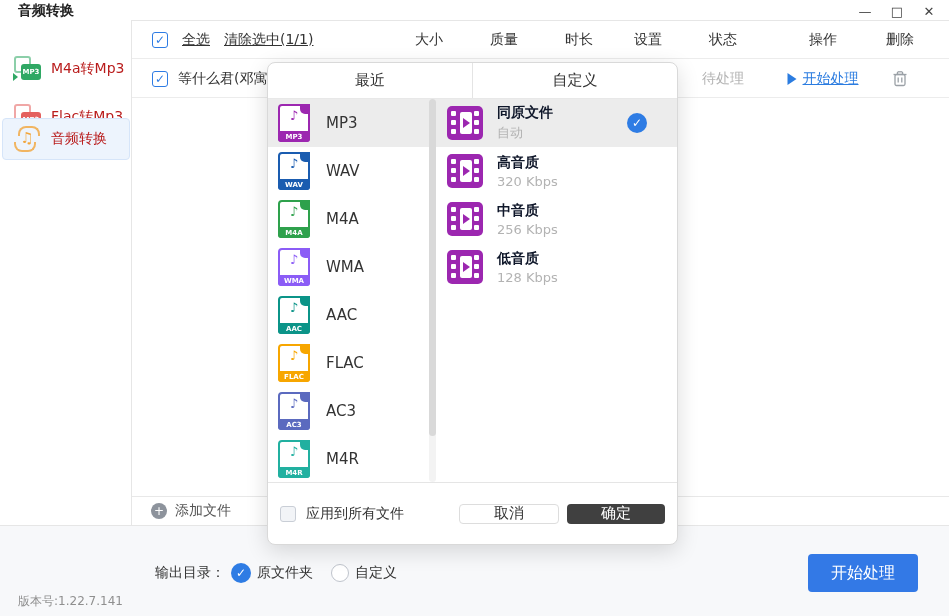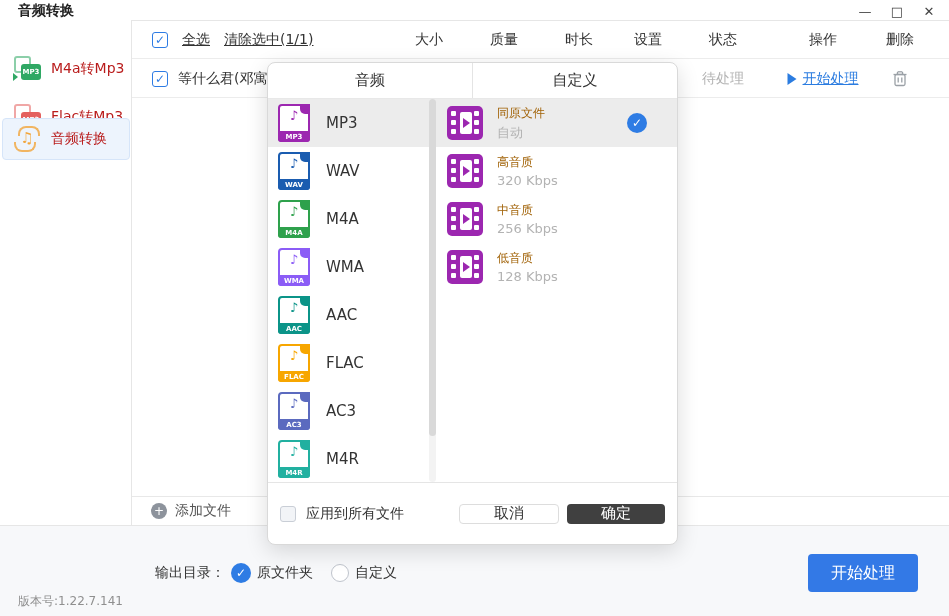--- a/index.html
+++ b/index.html
@@ -82,21 +82,21 @@
                      border-bottom-left-radius:5px; }
   .file-icon .note { position:absolute; left:0; right:0; top:2px; text-align:center; font-size:13px; color:var(--c); }
   .file-icon .ext { position:absolute; left:-2px; right:-2px; bottom:-2px; background:var(--c); color:#fff;
                     font-size:7px; font-weight:bold; text-align:center; padding:2px 0 1px;
                     border-radius:0 0 3px 3px; letter-spacing:0; }
   .fmt-scroll { position:absolute; right:1px; top:0; bottom:0; width:7px; background:#f3f3f3; border-radius:4px; }
   .fmt-thumb { position:absolute; left:0; top:0; width:7px; height:88%; background:#d9d9d9; border-radius:4px; cursor:pointer; }
   .q-list { flex:1; }
   .q-item { height:48px; display:flex; align-items:center; padding-left:10px; gap:14px; cursor:pointer; }
   .q-item.sel { background:#ececec; }
-  .q-text .t { font-size:12px; color:#a16207; }
+  .q-text .t { font-size:14px; color:#0f172a;font-weight:bold; }
   .q-text .s { font-size:13px; color:#b3b3b3; margin-top:2px; }
   .q-item .check-circle { margin-left:auto; margin-right:30px; }
   .film { position:relative; width:36px; height:34px; background:var(--c); border-radius:5px; flex:none; }
   .film .hl, .film .hr { position:absolute; top:5px; width:5px; height:5px; background:#fff; border-radius:1px;
                          box-shadow:0 9px 0 #fff, 0 18px 0 #fff; }
   .film .hl { left:4px; } .film .hr { right:4px; }
   .film .screen { position:absolute; left:13px; top:6px; width:12px; height:22px; background:#fff; border-radius:2px; }
   .film .screen:after { content:""; position:absolute; left:3px; top:6px; width:0; height:0;
                         border-left:7px solid var(--c); border-top:5px solid transparent; border-bottom:5px solid transparent; }
   .dlg-foot { position:absolute; left:0; right:0; bottom:0; height:62px; border-top:1px solid #e5e5e5;
@@ -202,21 +202,21 @@
 
     <div class="tfoot">
       <span class="plus-circle">+</span>
       <span class="lbl">添加文件</span>
       <span class="plus-square">+</span>
     </div>
   </div>
 
   <div class="dialog">
     <div class="tabs">
-      <div class="tab">音频</div>
+      <div class="tab">最近</div>
       <div class="tab">自定义</div>
     </div>
 
     <div class="dlg-body">
 
       <div class="fmt-list">
         <div class="fmt-item sel">
           <span class="file-icon" style="--c: #9c27b0;">
             <span class="fold"></span>
               <span class="note">♪</span>

